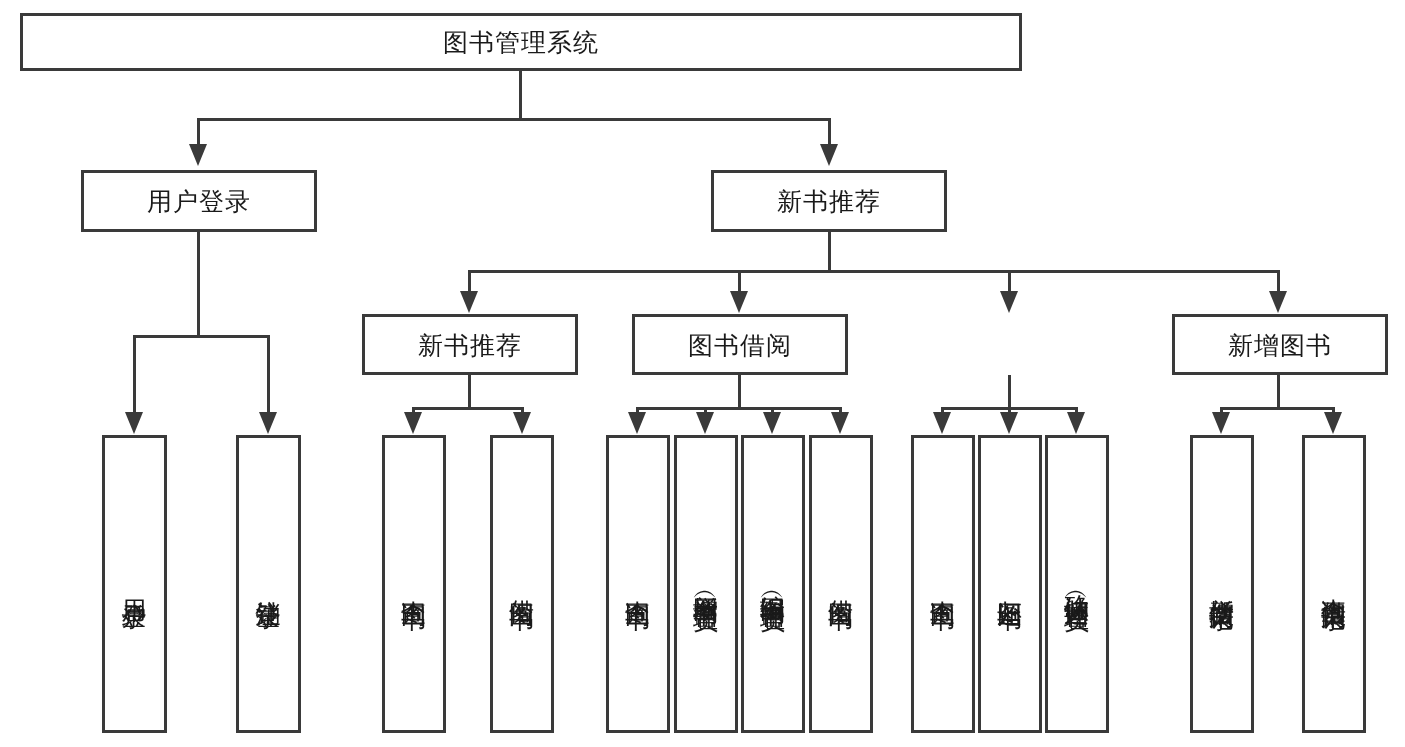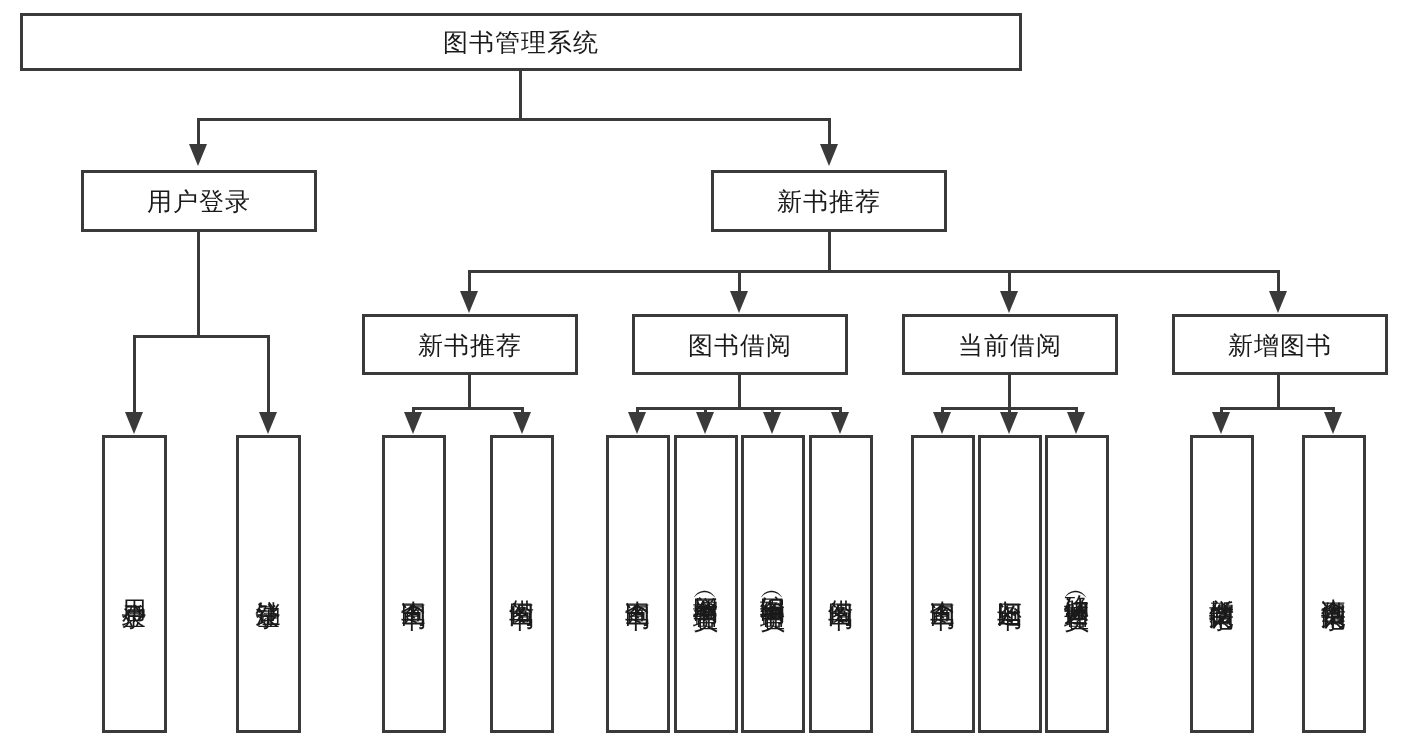--- a/index.html
+++ b/index.html
@@ -121,23 +121,20 @@
   <div class="line vline" style="left:1008px; top:270px; width:3px; height:24px;"></div>
   <div class="arrow" style="left:1000px; top:291px;"></div>
   <div class="line vline" style="left:1277px; top:270px; width:3px; height:24px;"></div>
   <div class="arrow" style="left:1269px; top:291px;"></div>
 
   <div class="node horiz" style="left:632px; top:314px; width:216px; height:61px;">
     <span>图书借阅</span>
   </div>
   <div class="node horiz" style="left:362px; top:314px; width:216px; height:61px;">
     <span>新书推荐</span>
-  </div>
-  <div class="node horiz" style="left:902px; top:314px; width:216px; height:61px;">
-    <span>当前借阅</span>
   </div>
   <div class="node horiz" style="left:1172px; top:314px; width:216px; height:61px;">
     <span>新增图书</span>
   </div>
 
   <div class="line vline" style="left:468px; top:375px; width:3px; height:32px;"></div>
   <div class="line hline" style="left:412px; top:407px; width:112px; height:3px;"></div>
   <div class="line vline" style="left:412px; top:407px; width:3px; height:8px;"></div>
   <div class="arrow" style="left:404px; top:412px;"></div>
   <div class="line vline" style="left:521px; top:407px; width:3px; height:8px;"></div>

